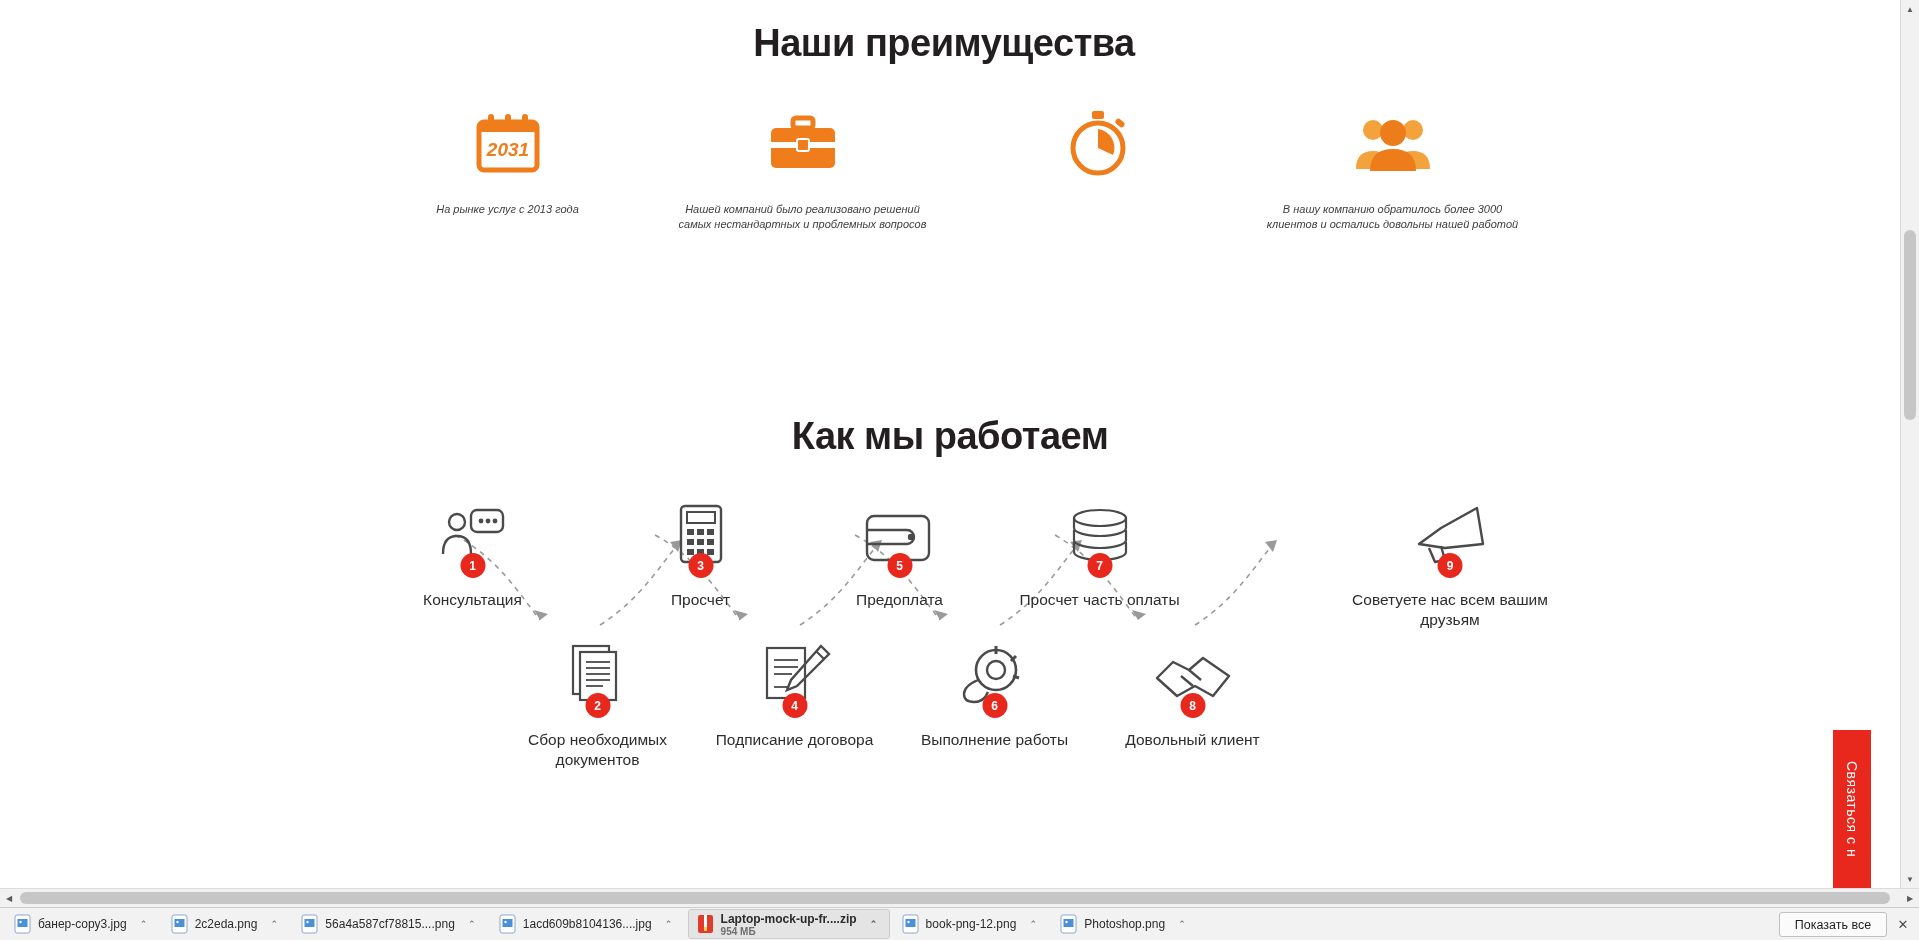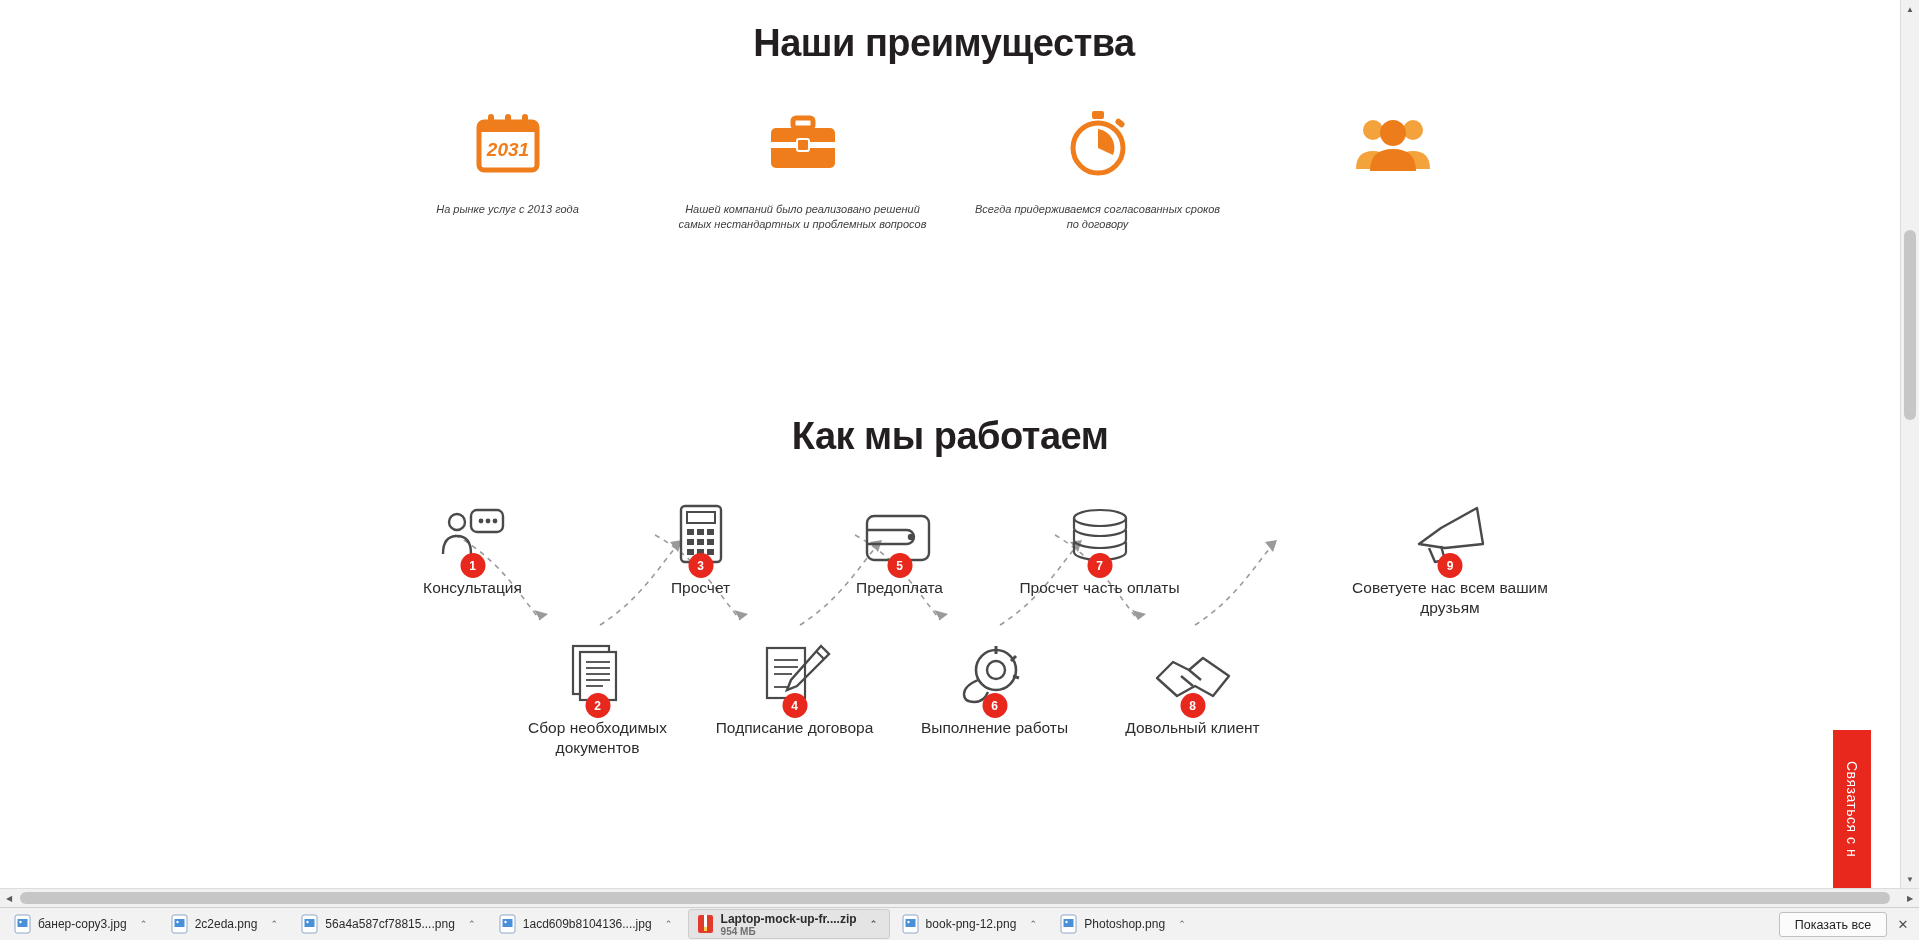--- a/index.html
+++ b/index.html
@@ -101,21 +101,21 @@
     background: #e8271d;
     color: #fff;
     font-size: 12px;
     font-weight: bold;
     display: flex;
     align-items: center;
     justify-content: center;
     line-height: 1;
   }
   .step-label {
-    margin-top: 12px;
+    margin-top: 24px;
     font-size: 15.5px;
     line-height: 1.3;
     color: #2d2d2d;
   }
   .arrows { position: absolute; top: 0; left: 0; }
 
   
   .side-tab {
     position: absolute;
     right: 17px;
@@ -291,34 +291,34 @@
 
       <div class="adv-item">
         <div class="adv-icon">
           <svg width="66" height="66" viewBox="0 0 66 66">
             <rect x="27" y="0" width="12" height="8" rx="2" fill="#F07D1B"></rect>
             <circle cx="33" cy="37" r="25" fill="none" stroke="#F07D1B" stroke-width="5"></circle>
             <path d="M33 37 L33 18 A19 19 0 0 1 48 44 Z" fill="#F07D1B"></path>
             <rect x="50" y="9" width="10" height="6" rx="3" fill="#F07D1B" transform="rotate(40 55 12)"></rect>
           </svg>
         </div>
-        <div class="adv-text">Всегда придерживаемся согласованных сроков по договору</div>
       </div>
 
       <div class="adv-item">
         <div class="adv-icon">
           <svg width="80" height="62" viewBox="0 0 80 62">
             <circle cx="20" cy="17" r="10" fill="#F4A23C"></circle>
             <path d="M3 56 q0-18 17-18 q17 0 17 18 z" fill="#F4A23C"></path>
             <circle cx="60" cy="17" r="10" fill="#F4A23C"></circle>
             <path d="M43 56 q0-18 17-18 q17 0 17 18 z" fill="#F4A23C"></path>
             <circle cx="40" cy="20" r="13" fill="#ED7D1B"></circle>
             <path d="M17 58 q0-22 23-22 q23 0 23 22 z" fill="#ED7D1B"></path>
           </svg>
         </div>
+        <div class="adv-text">В нашу компанию обратилось более 3000 клиентов и остались довольны нашей работой</div>
       </div>
 
     </div>
 
     <div id="title-howwework-wrap">
       <div class="section-title" id="title-howwework">Как мы работаем</div>
     </div>
 
     <div class="flow">
 

